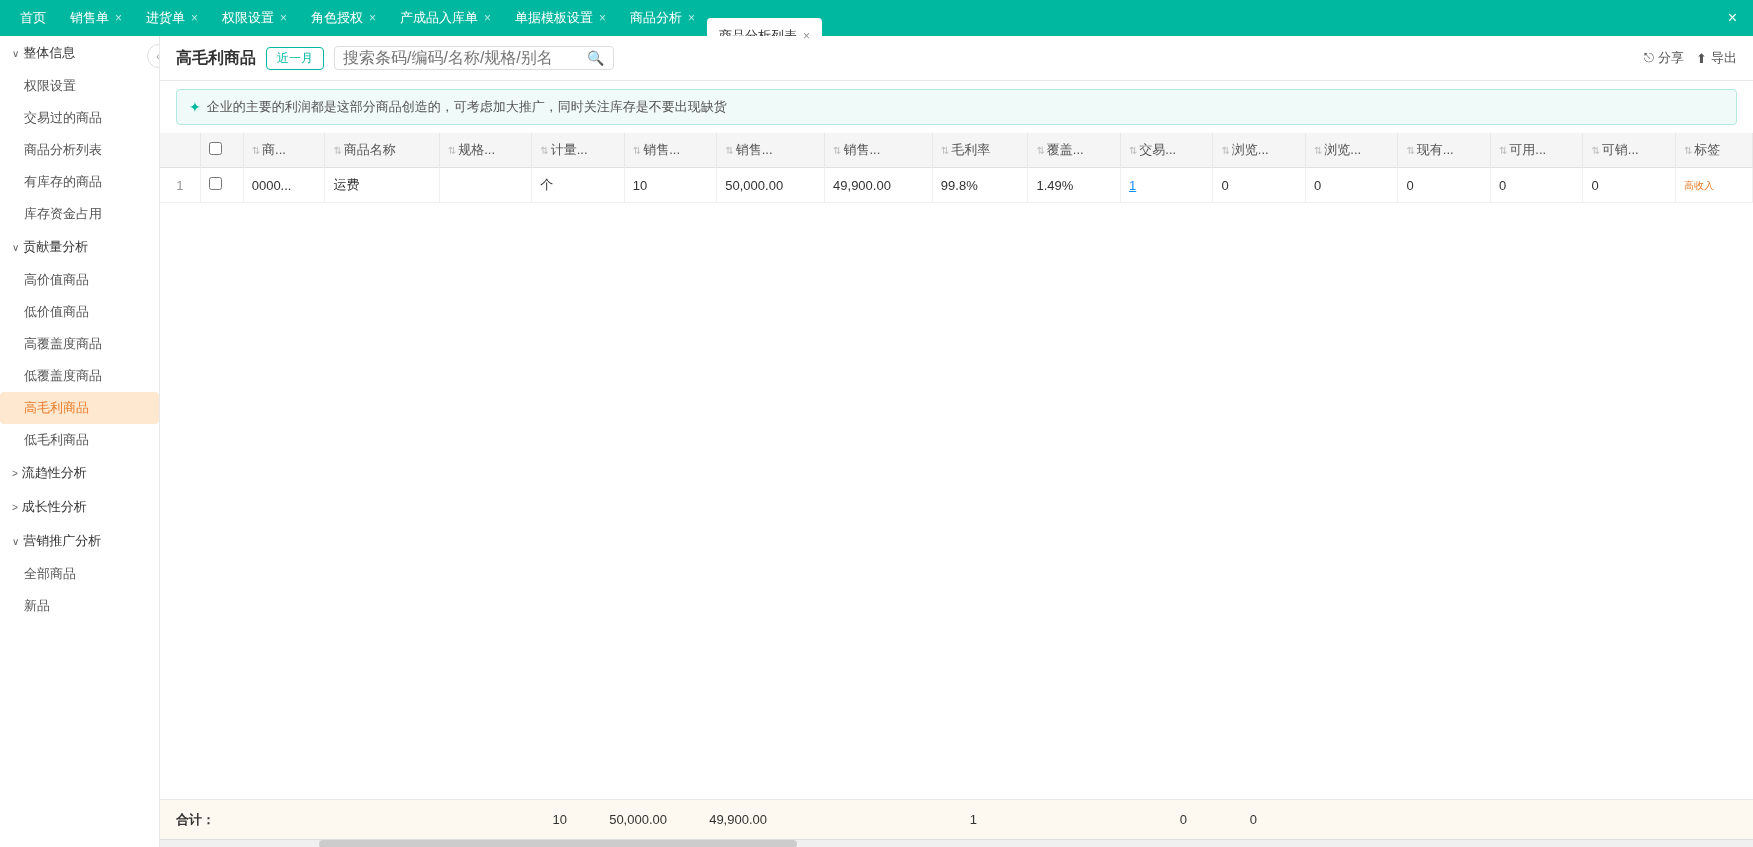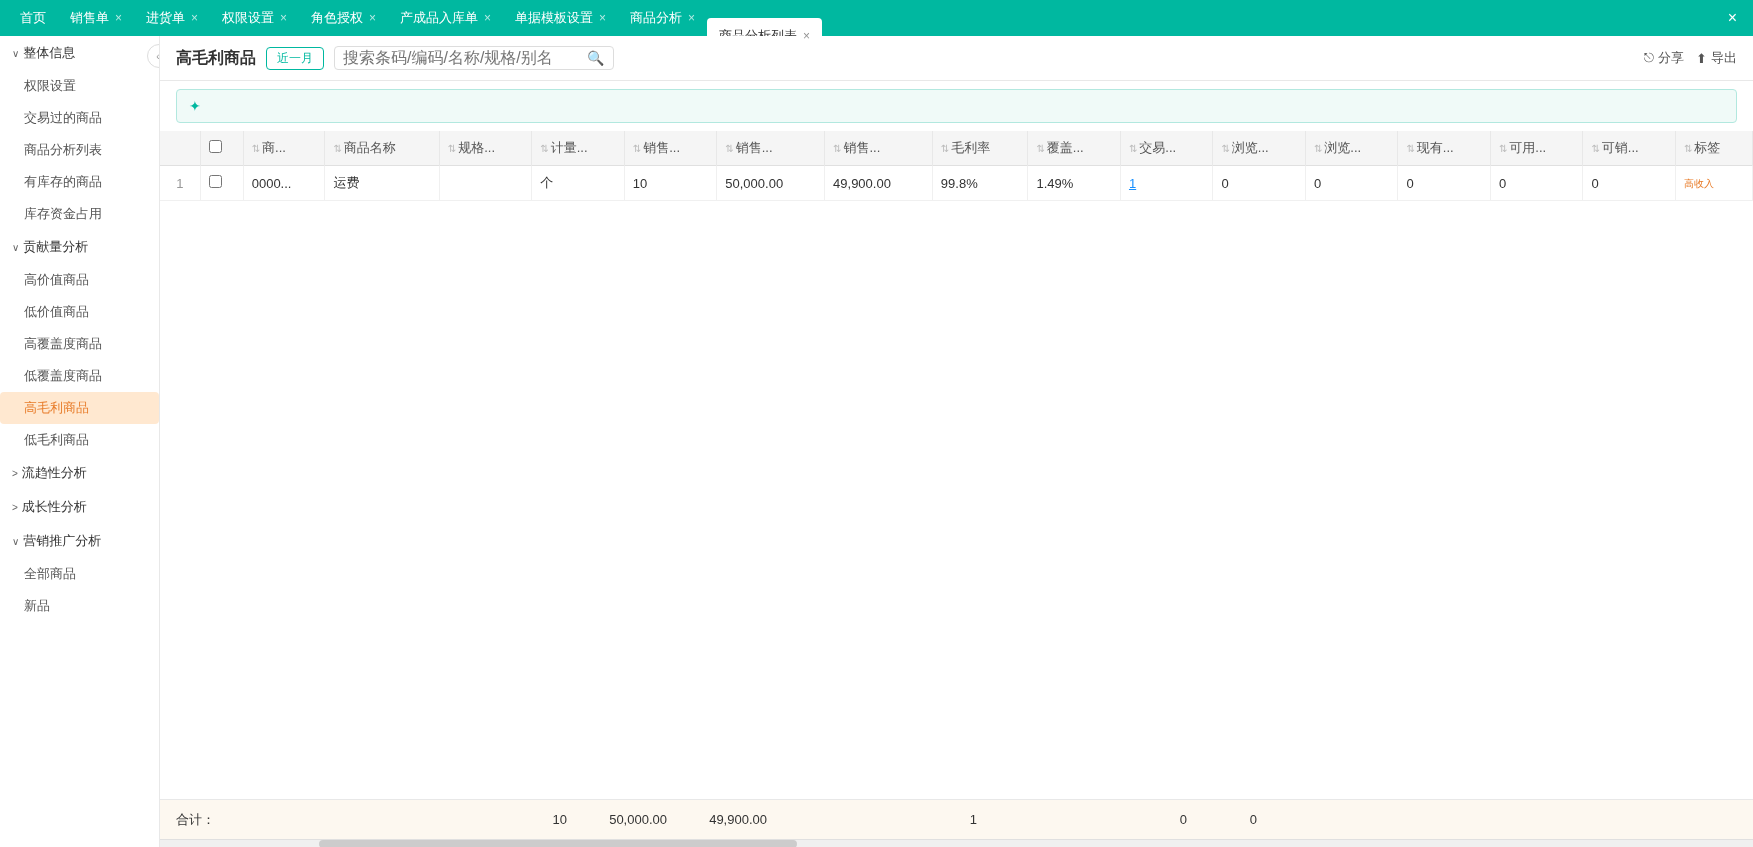--- a/index.html
+++ b/index.html
@@ -208,21 +208,21 @@
     .table-footer {
       display: flex;
       align-items: center;
       padding: 8px 16px;
       border-top: 1px solid #e8e8e8;
       background: #fdf8f0;
       font-size: 13px;
       color: #333;
       min-height: 40px;
     }
-    .footer-label { margin-right: 20px; font-weight: 400; }
+    .footer-label { margin-right: 20px; font-weight: 700; }
     .footer-values {
       display: flex;
       gap: 0;
       flex: 1;
     }
     .footer-cell {
       padding: 0 8px;
       min-width: 80px;
       text-align: right;
     }
@@ -320,20 +320,21 @@
         </div>
         <div class="action-btn">
           <span>⬆</span>
           <span>导出</span>
         </div>
       </div>
     </div>
 
     <div class="info-banner">
       <span class="info-icon">✦</span>
+      <span>企业的主要的利润都是这部分商品创造的，可考虑加大推广，同时关注库存是不要出现缺货</span>
     </div>
 
     <div class="table-container">
       <table>
         <thead id="table-head">
             <tr>
               <th><span></span></th>
               <th><input type="checkbox" style=""></th>
               <th><span class="col-sort">⇅</span><span>商...</span></th>
               <th><span class="col-sort">⇅</span><span>商品名称</span></th>

